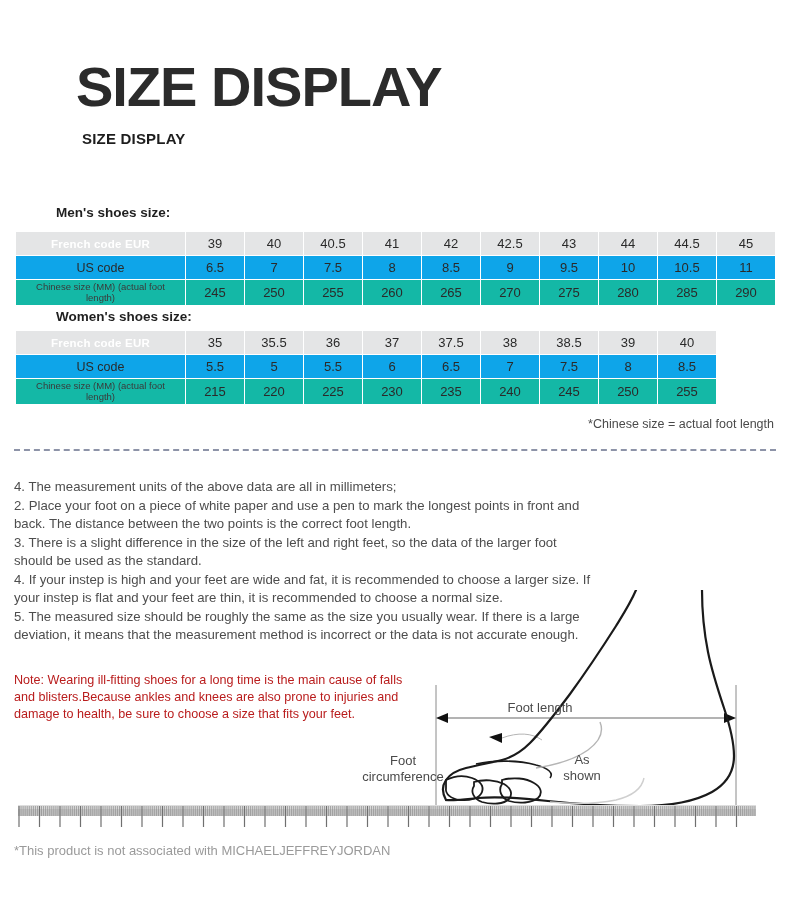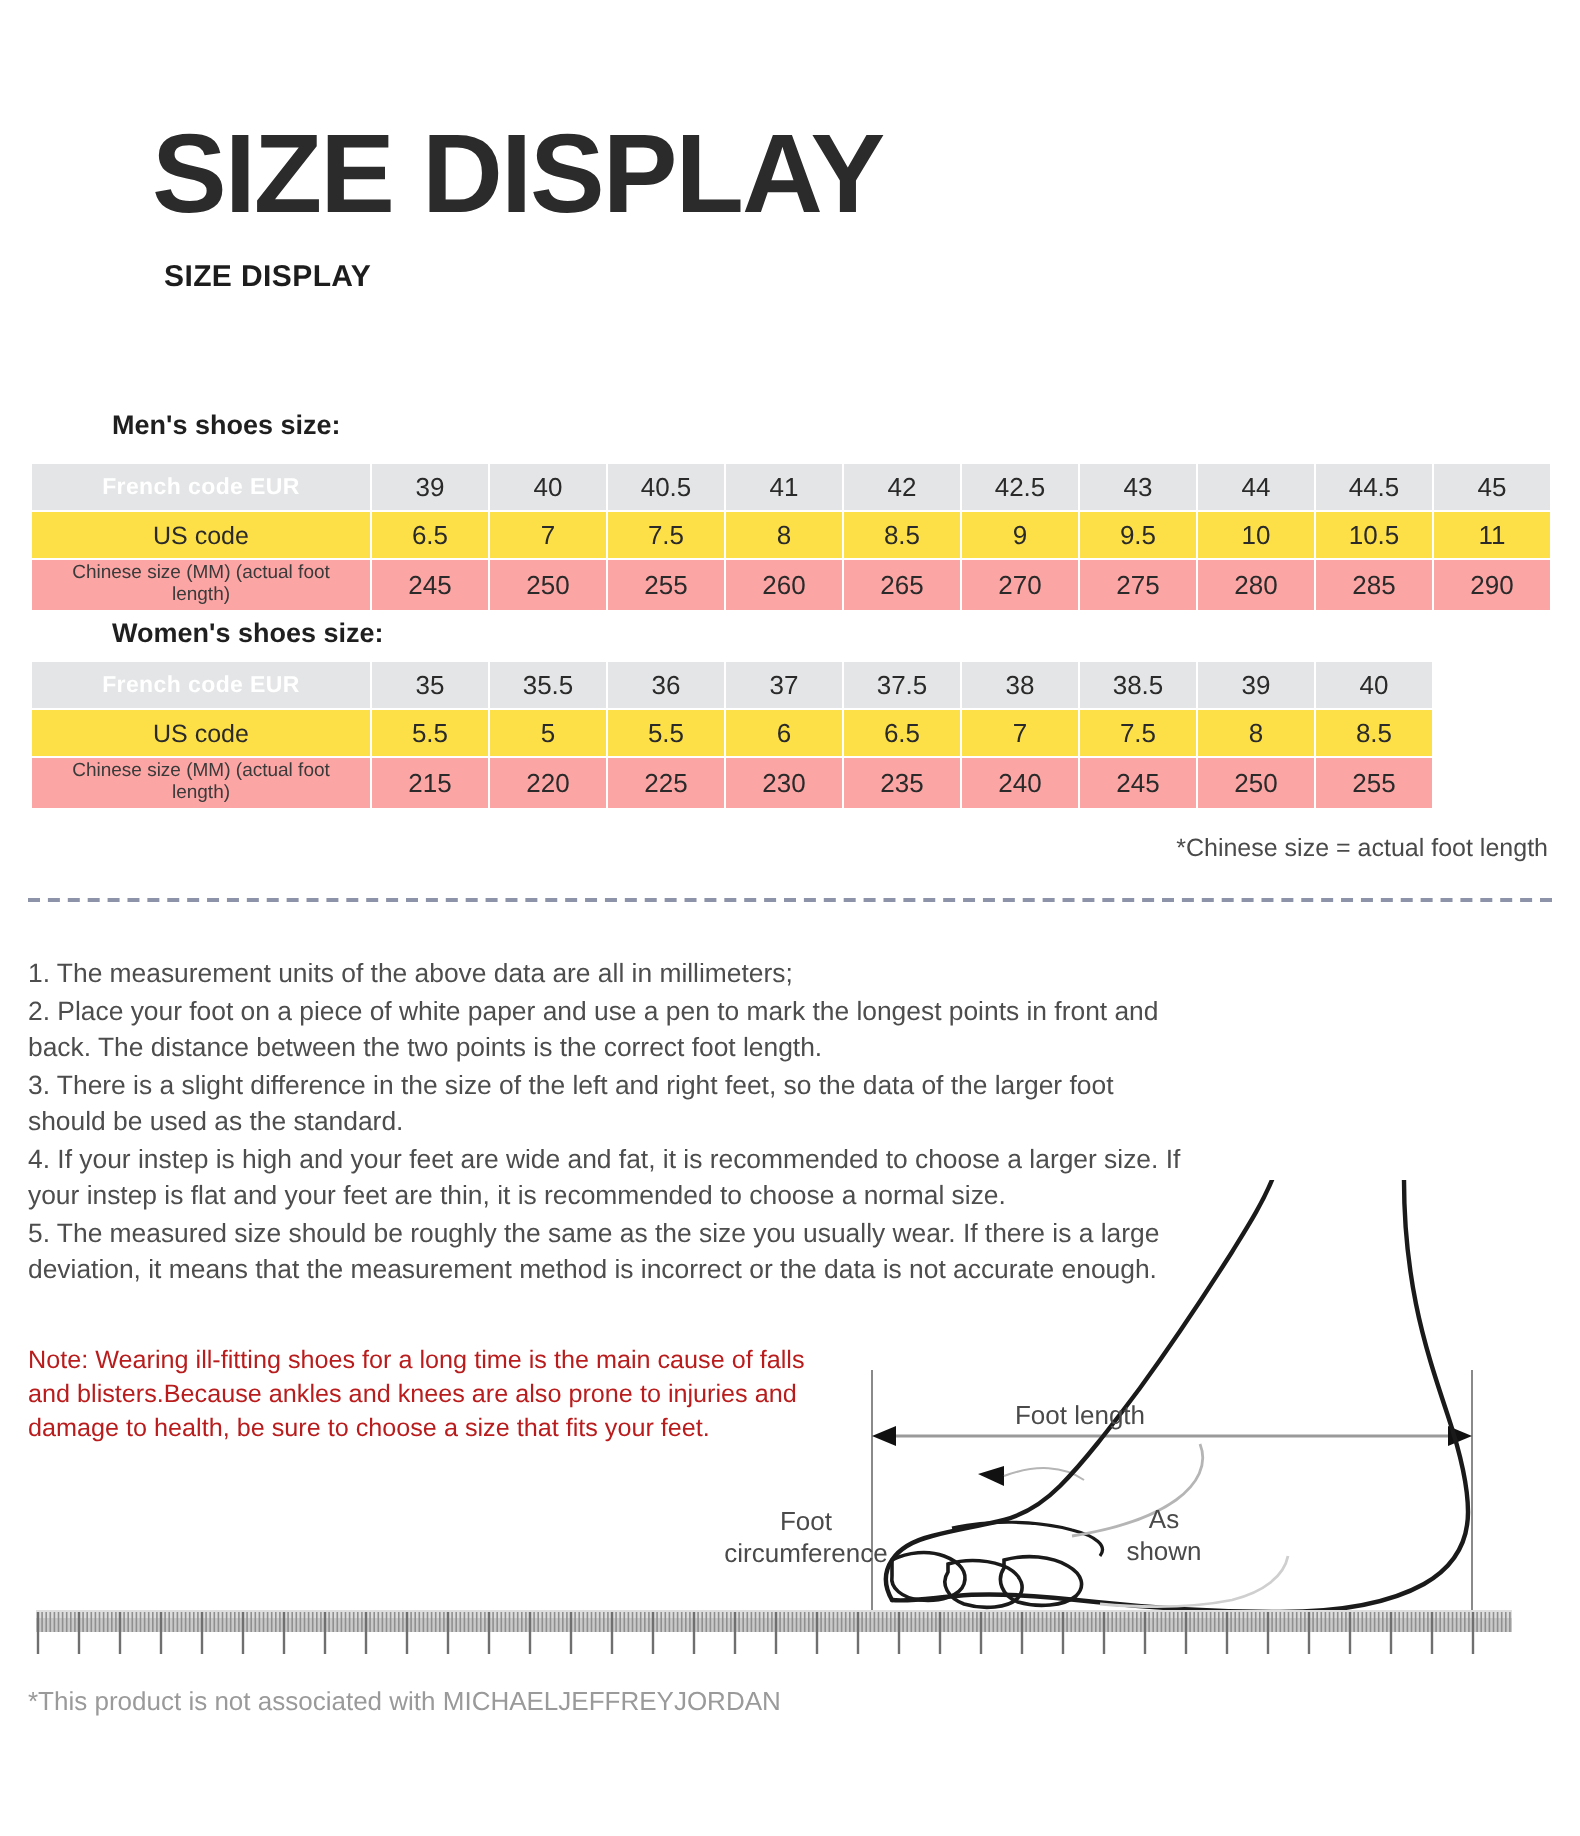--- a/index.html
+++ b/index.html
@@ -62,22 +62,22 @@
   #womens-table { left: 15px; top: 330px; width: 760px; }
 
   .size-table td {
     border: 1px solid #ffffff;
     text-align: center;
     vertical-align: middle;
     padding: 0;
     height: 23px;
   }
   .size-table tr.row-eur td { background: #e4e5e6; }
-  .size-table tr.row-us td { background: #fde047; }
-  .size-table tr.row-mm td { background: #fca5a5; }
+  .size-table tr.row-us td { background: #0ea5e9; }
+  .size-table tr.row-mm td { background: #14b8a6; }
 
   .size-table td.label-cell {
     text-align: center;
     padding: 0 6px;
     margin-top: 16px;
   }
   .row-eur td.label-cell {
     background: #5c5c5c;
     color: #ffffff;
     font-weight: bold;
@@ -296,21 +296,21 @@
       <td>255</td>
       <td class="empty-cell"></td>
     </tr>
   </tbody>
 </table>
 
 <div id="chinese-note">*Chinese size = actual foot length</div>
 <div id="divider"></div>
 
 <div id="instructions">
-  <p>1. The measurement units of the above data are all in millimeters;</p>
+  <p>4. The measurement units of the above data are all in millimeters;</p>
   <p>2. Place your foot on a piece of white paper and use a pen to mark the longest points in front and back. The distance between the two points is the correct foot length.</p>
   <p>3. There is a slight difference in the size of the left and right feet, so the data of the larger foot should be used as the standard.</p>
   <p>4. If your instep is high and your feet are wide and fat, it is recommended to choose a larger size. If your instep is flat and your feet are thin, it is recommended to choose a normal size.</p>
   <p>5. The measured size should be roughly the same as the size you usually wear. If there is a large deviation, it means that the measurement method is incorrect or the data is not accurate enough.</p>
 </div>
 
 <div id="warning-note">
   <p>Note: Wearing ill-fitting shoes for a long time is the main cause of falls and blisters.Because ankles and knees are also prone to injuries and damage to health, be sure to choose a size that fits your feet.</p>
 </div>
 

